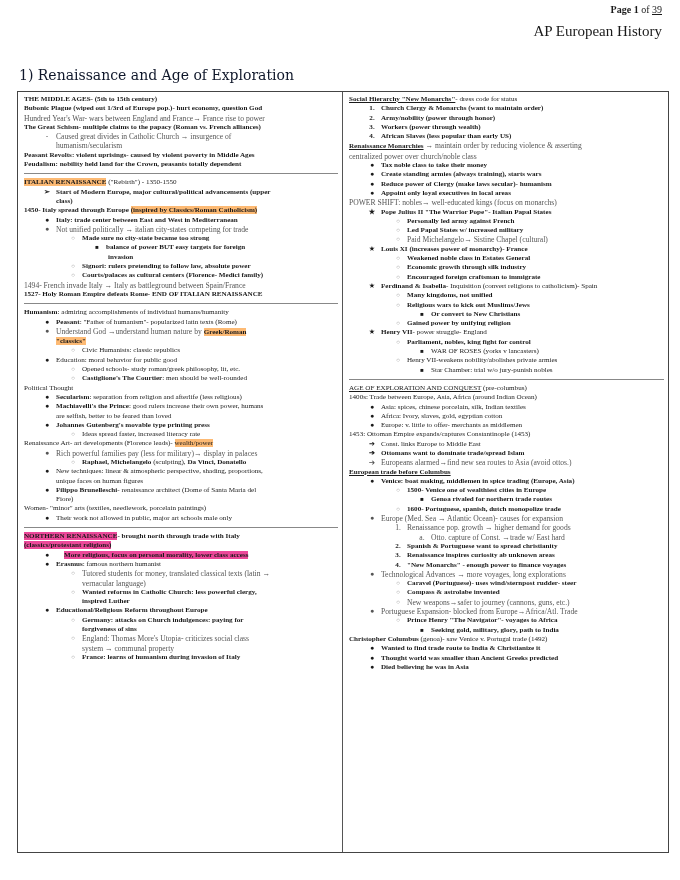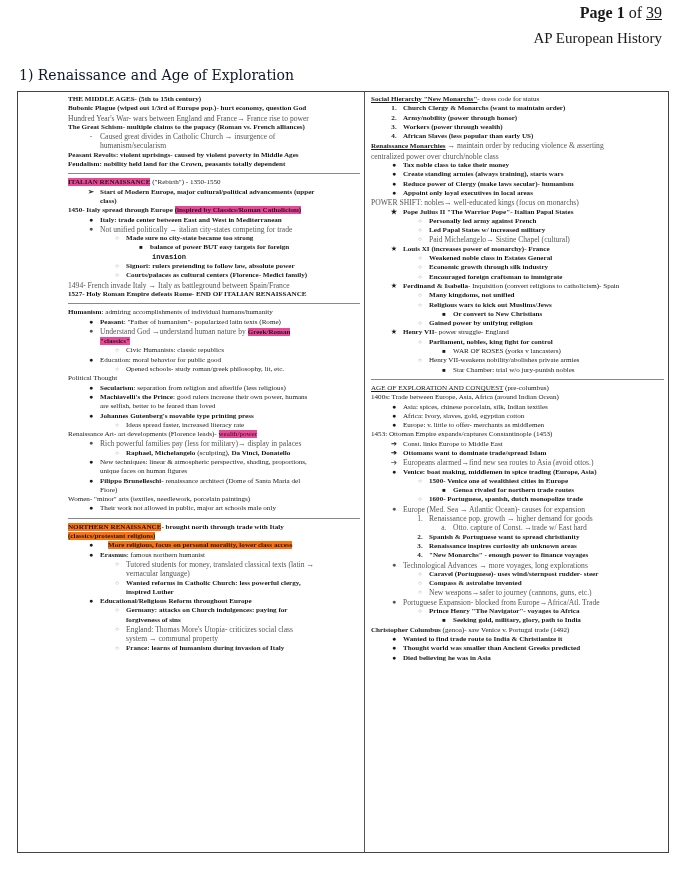--- a/index.html
+++ b/index.html
@@ -1,36 +1,36 @@
 <!DOCTYPE html>
 <html><head>
 <meta charset="utf-8">
 <style>
   * { box-sizing: border-box; margin: 0; padding: 0; }
   body { width: 680px; height: 880px; background: #ffffff; font-family: "Liberation Serif", serif; color: #1a1a1a; position: relative; overflow: hidden; }
   .page-header { position: absolute; right: 18px; top: 4px; text-align: right; font-family: "Liberation Serif", serif; }
-  .page-num { font-size: 16px; }
+  .page-num { font-size: 10px; }
   .page-num .u { text-decoration: underline; }
   .course { font-size: 15px; margin-top: 8px; }
   .unit-title { position: absolute; left: 19px; top: 67px; font-size: 14px; font-family: "DejaVu Serif", serif; color: #0f172a; }
-  .table { position: absolute; left: 17px; top: 91px; width: 652px; height: 762px; border: 1.5px solid #444; display: flex; padding-left: 44px; }
+  .table { position: absolute; left: 17px; top: 91px; width: 652px; height: 762px; border: 1.5px solid #444; display: flex; }
   .col { width: 50%; padding: 3px 4px 0 6px; font-size: 7.1px; line-height: 9.3px; overflow: hidden; }
   .col.left { border-right: 1px solid #555; }
   .line { white-space: nowrap; }
   .b { font-weight: bold; }
   .g { color: #555; font-size: 7.6px; }
   .u { text-decoration: underline; }
-  .hl-y { background: #ec4899; }
-  .hl-g { background: #f97316; }
+  .hl-y { background: #fdba74; }
+  .hl-g { background: #ec4899; }
   .l1 { padding-left: 16px; position: relative; }
   .l2 { padding-left: 42px; position: relative; }
   .l3 { padding-left: 66px; position: relative; }
   .l1c { padding-left: 32px; }
   .l2c { padding-left: 58px; }
-  .l3c { padding-left: 84px; font-family: Liberation Mono, monospace; }
+  .l3c { padding-left: 84px; }
   .mk { position: absolute; width: 14px; text-align: center; }
   .l1 .mk { left: 16px; }
   .l2 .mk { left: 42px; }
   .l3 .mk { left: 66px; }
   .l1 .t { padding-left: 16px; }
   .l2 .t { padding-left: 16px; }
   .l3 .t { padding-left: 16px; }
   .hr { border-top: 1px solid #888; margin: 4px 0 4px 0; }
   .dot-mk { font-size: 7px; }
   .circ-mk { font-size: 6px; color: #777; }
@@ -79,20 +79,21 @@
     <div class="line b">1527- Holy Roman Empire defeats Rome- END OF ITALIAN RENAISSANCE</div>
     <div class="hr"></div>
 
     <div class="line"><span class="b">Humanism</span><span>: admiring accomplishments of individual humans/humanity</span></div>
     <div class="line l1"><span class="mk dot-mk">●</span><span class="t"><span class="b">Peasant</span><span>: "Father of humanism"- popularized latin texts (Rome)</span></span></div>
     <div class="line l1 g"><span class="mk dot-mk">●</span><span class="t"><span>Understand God →understand human nature by </span><span class="hl-y b" style="color:#1a1a1a;font-size:7.1px">Greek/Roman</span></span></div>
     <div class="line l1c"><span class="hl-y b">"classics"</span></div>
     <div class="line l2"><span class="mk circ-mk">○</span><span class="t">Civic Humanists: classic republics</span></div>
     <div class="line l1"><span class="mk dot-mk">●</span><span class="t">Education: moral behavior for public good</span></div>
     <div class="line l2"><span class="mk circ-mk">○</span><span class="t">Opened schools- study roman/greek philosophy, lit, etc.</span></div>
+    <div class="line l2"><span class="mk circ-mk">○</span><span class="t"><span class="b">Castiglione's The Courtier</span><span>: men should be well-rounded</span></span></div>
     <div class="line">Political Thought</div>
     <div class="line l1"><span class="mk dot-mk">●</span><span class="t"><span class="b">Secularism</span><span>: separation from religion and afterlife (less religious)</span></span></div>
     <div class="line l1"><span class="mk dot-mk">●</span><span class="t"><span class="b">Machiavelli's the Prince</span><span>: good rulers increase their own power, humans</span></span></div>
     <div class="line l1c">are selfish, better to be feared than loved</div>
     <div class="line l1 b"><span class="mk dot-mk">●</span><span class="t">Johannes Gutenberg's movable type printing press</span></div>
     <div class="line l2"><span class="mk circ-mk">○</span><span class="t">Ideas spread faster, increased literacy rate</span></div>
     <div class="line"><span>Renaissance Art- art developments (Florence leads)- </span><span class="hl-y">wealth/power</span></div>
     <div class="line l1 g"><span class="mk dot-mk">●</span><span class="t">Rich powerful families pay (less for military)→ display in palaces</span></div>
     <div class="line l2"><span class="mk circ-mk">○</span><span class="t"><span class="b">Raphael, Michelangelo</span><span> (sculpting), </span><span class="b">Da Vinci, Donatello</span></span></div>
     <div class="line l1"><span class="mk dot-mk">●</span><span class="t">New techniques: linear &amp; atmospheric perspective, shading, proportions,</span></div>
@@ -154,20 +155,21 @@
 
     <div class="line"><span class="u">AGE OF EXPLORATION AND CONQUEST</span><span> (pre-columbus)</span></div>
     <div class="line">1400s: Trade between Europe, Asia, Africa (around Indian Ocean)</div>
     <div class="line l1"><span class="mk dot-mk">●</span><span class="t">Asia: spices, chinese porcelain, silk, Indian textiles</span></div>
     <div class="line l1"><span class="mk dot-mk">●</span><span class="t">Africa: Ivory, slaves, gold, egyptian cotton</span></div>
     <div class="line l1"><span class="mk dot-mk">●</span><span class="t">Europe: v. little to offer- merchants as middlemen</span></div>
     <div class="line">1453: Ottoman Empire expands/captures Constantinople (1453)</div>
     <div class="line l1"><span class="mk">➔</span><span class="t">Const. links Europe to Middle East</span></div>
     <div class="line l1 b"><span class="mk">➔</span><span class="t">Ottomans want to dominate trade/spread Islam</span></div>
     <div class="line l1 g"><span class="mk">➔</span><span class="t">Europeans alarmed→find new sea routes to Asia (avoid ottos.)</span></div>
+    <div class="line u b">European trade before Columbus</div>
     <div class="line l1 b"><span class="mk dot-mk">●</span><span class="t">Venice: boat making, middlemen in spice trading (Europe, Asia)</span></div>
     <div class="line l2 b"><span class="mk circ-mk">○</span><span class="t">1500- Venice one of wealthiest cities in Europe</span></div>
     <div class="line l3 b"><span class="mk sq-mk">■</span><span class="t">Genoa rivaled for northern trade routes</span></div>
     <div class="line l2 b"><span class="mk circ-mk">○</span><span class="t">1600- Portuguese, spanish, dutch monopolize trade</span></div>
     <div class="line l1 g"><span class="mk dot-mk">●</span><span class="t">Europe (Med. Sea → Atlantic Ocean)- causes for expansion</span></div>
     <div class="line l2 g"><span class="mk">1.</span><span class="t">Renaissance pop. growth → higher demand for goods</span></div>
     <div class="line l3 g"><span class="mk">a.</span><span class="t">Otto. capture of Const. →trade w/ East hard</span></div>
     <div class="line l2 b"><span class="mk">2.</span><span class="t">Spanish &amp; Portuguese want to spread christianity</span></div>
     <div class="line l2 b"><span class="mk">3.</span><span class="t">Renaissance inspires curiosity ab unknown areas</span></div>
     <div class="line l2 b"><span class="mk">4.</span><span class="t">"New Monarchs" - enough power to finance voyages</span></div>

